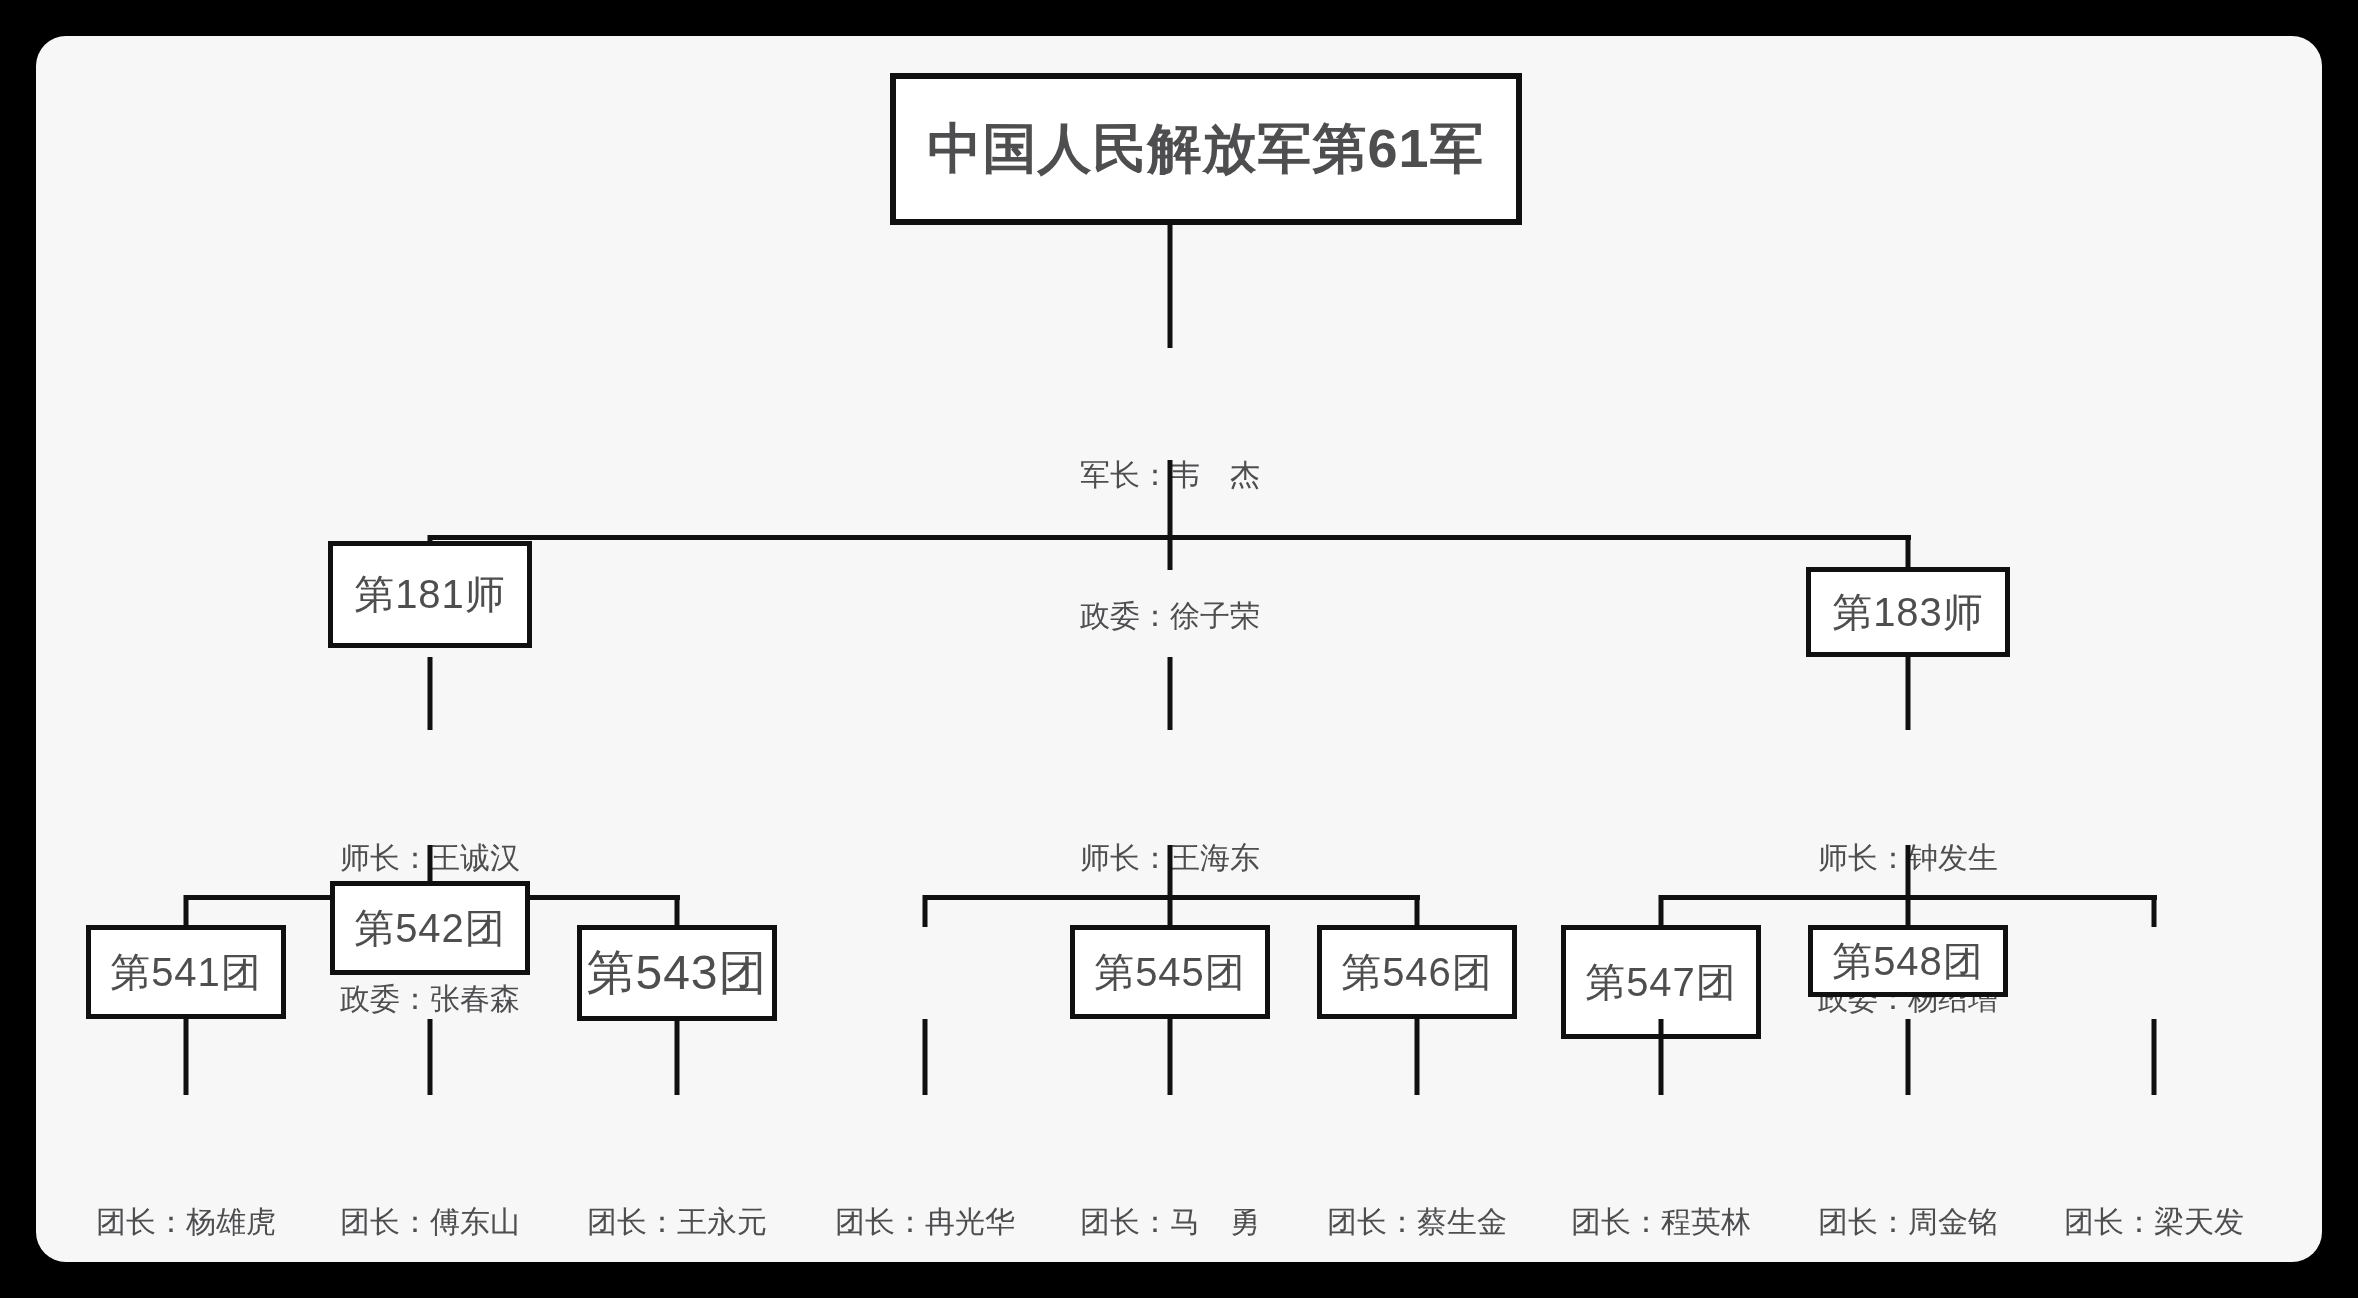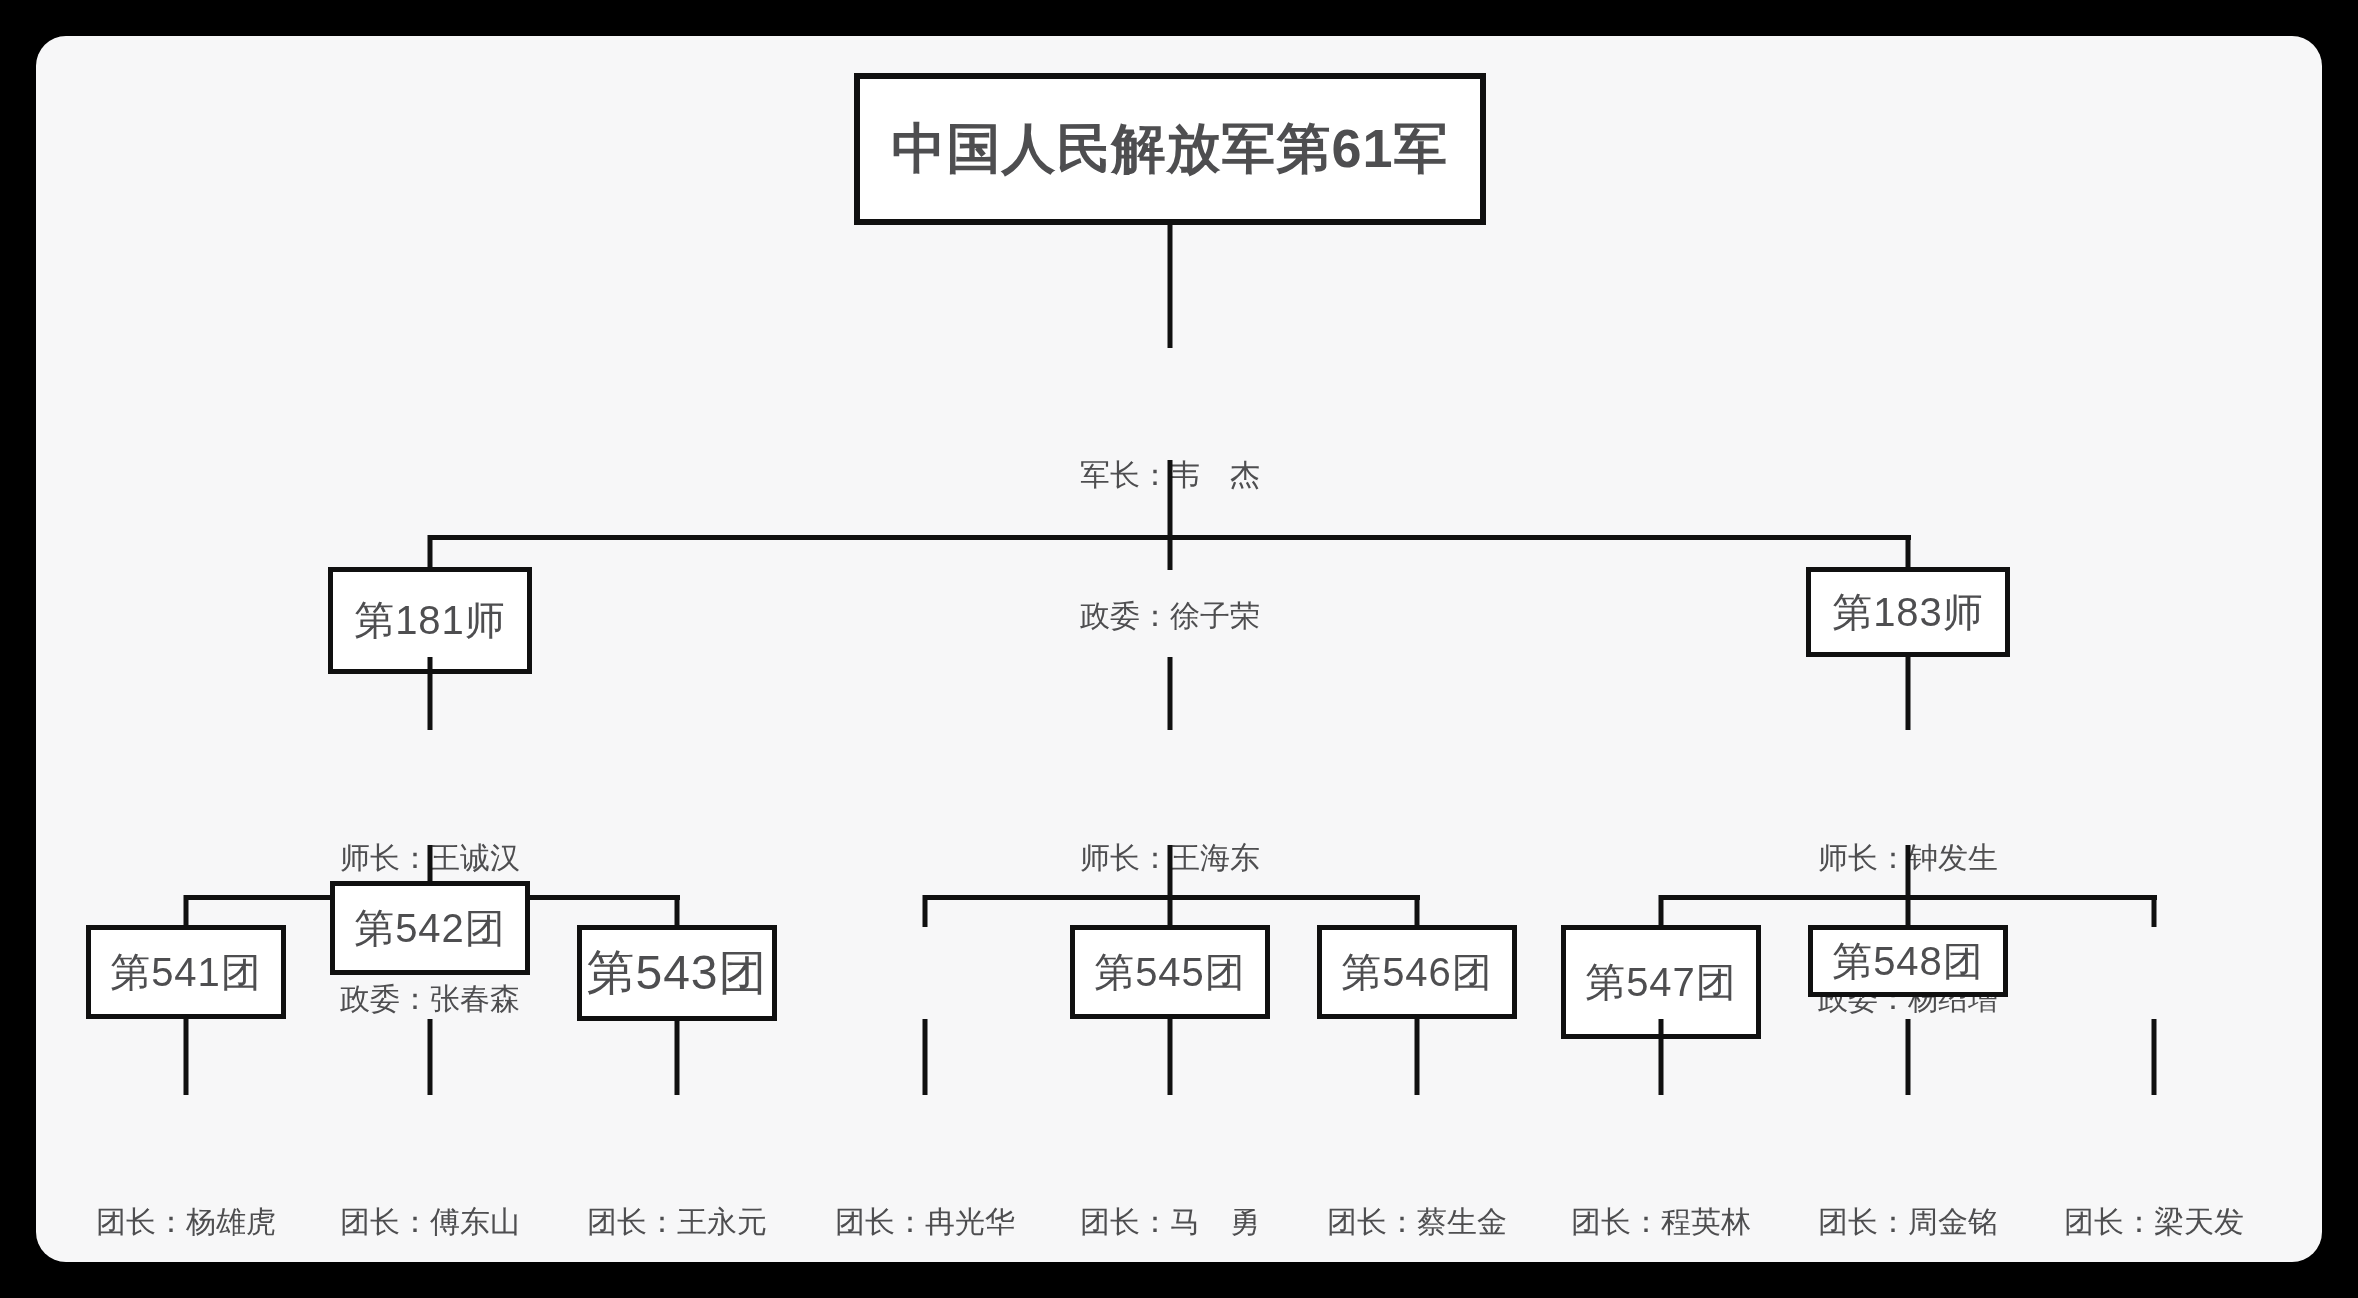--- a/index.html
+++ b/index.html
@@ -27,21 +27,21 @@
     transform:translateX(-50%);
     background:#ffffff;
     border:5px solid var(--line);
     box-sizing:border-box;
     display:flex;align-items:center;justify-content:center;
     color:var(--ink);
     font-weight:500;
     letter-spacing:1px;
     white-space:pre;
   }
-  .node--army{border-width:6px;font-weight:600;}
+  .node--army{border-width:6px;font-weight:600;margin-left:36px;}
   .vline{
     position:absolute;width:5px;
     transform:translateX(-50%);
     background:var(--line);
   }
   .hline{
     position:absolute;height:5px;
     background:var(--line);
   }
   .leaders{
@@ -66,21 +66,21 @@
   </div>
   <div class="vline" style="left:1170px;top:225px;height:123px"></div>
   <div class="leaders" style="left:1170px;top:357px">
     <div>军长：韦　杰</div>
     <div>政委：徐子荣</div>
   </div>
   <div class="vline" style="left:1170px;top:460px;height:80px"></div>
   <div class="hline" style="left:428px;top:535px;width:1483px"></div>
 
   <div class="vline" style="left:430px;top:535px;height:35px"></div>
-  <div class="node" style="left:430px;top:567px;width:204px;height:107px;font-size:40px">
+  <div class="node" style="left:430px;top:541px;width:204px;height:107px;font-size:40px">
     <span>第181师</span>
   </div>
   <div class="vline" style="left:430px;top:657px;height:73px"></div>
   <div class="leaders" style="left:430px;top:740px">
     <div>师长：王诚汉</div>
     <div>政委：张春森</div>
   </div>
   <div class="vline" style="left:430px;top:845px;height:53px"></div>
   <div class="hline" style="left:184px;top:895px;width:496px"></div>
 

